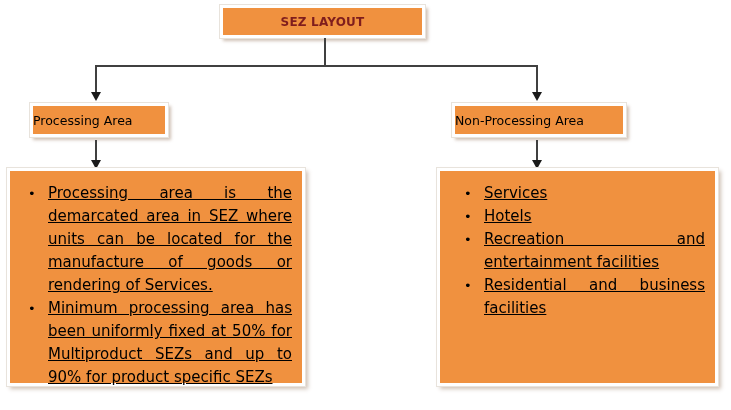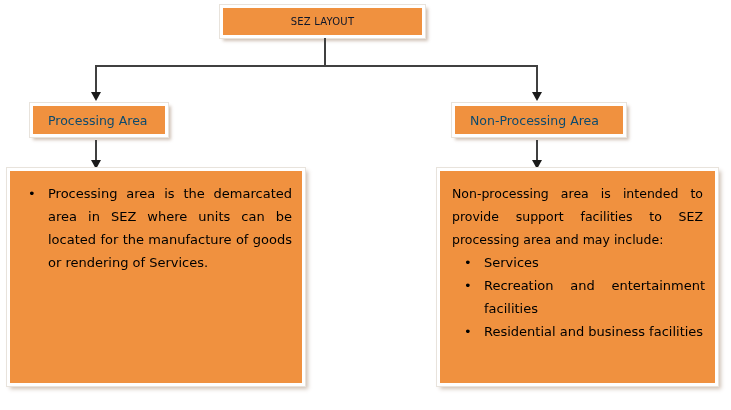--- a/index.html
+++ b/index.html
@@ -37,39 +37,39 @@
   #title-box {
     left: 220px;
     top: 5px;
     width: 205px;
     height: 33px;
     display: flex;
     align-items: center;
     justify-content: center;
   }
   #title-box .label {
-    font-size: 10px;
-    font-weight: normal;
+    font-size: 12px;
+    font-weight: bold;
     letter-spacing: 0.2px;
-    color: #0f172a;
+    color: #7f1d1d;
     white-space: nowrap;
   }
 
   
   .mid-box {
     height: 34px;
     display: flex;
     align-items: center;
   }
   .mid-box .label {
     font-size: 12.5px;
     font-weight: normal;
-    color: #0c4a6e;
+    color: #000000;
     white-space: nowrap;
-    padding-left: 15px;
+    padding-left: 0;
   }
   #processing-box {
     left: 30px;
     top: 103px;
     width: 138px;
   }
   #nonprocessing-box {
     left: 452px;
     top: 103px;
     width: 174px;
@@ -100,25 +100,26 @@
 
   
   ul.bullets {
     list-style: none;
     margin: 0;
     padding: 0;
   }
   ul.bullets > li {
     position: relative;
     padding-left: 30px;
-    font-size: 13px;
+    font-size: 15px;
     line-height: 23px;
     text-align: justify;
     text-justify: inter-word;
     margin-bottom: 0px;
+    text-decoration: underline;
   }
   ul.bullets > li::before {
     content: "\2022";
     position: absolute;
     left: 10px;
     top: 0;
     font-size: 13px;
     line-height: 23px;
   }
   
@@ -189,30 +190,35 @@
 
   <div class="conn vline" style="left:536px; top:140px; height:24px;"></div>
   <div class="arrowhead" style="left:532px; top:160px;"></div>
 
   <div class="obox content-box" id="left-content">
     <div class="content-inner">
       <ul class="bullets">
         <li>
           <span class="t">Processing area is the demarcated area in SEZ where units can be located for the manufacture of goods or rendering of Services.</span>
         </li>
+        <li>
+          <span class="t">Minimum processing area has been uniformly fixed at 50% for Multiproduct SEZs and up to 90% for product specific SEZs</span>
+        </li>
       </ul>
     </div>
   </div>
 
   <div class="obox content-box" id="right-content">
     <div class="content-inner">
-      <p class="intro">Non-processing area is intended to provide support facilities to SEZ processing area and may include:</p>
       <ul class="bullets">
         <li>
           <span class="t">Services</span>
+        </li>
+        <li>
+          <span class="t">Hotels</span>
         </li>
         <li>
           <span class="t">Recreation and entertainment facilities</span>
         </li>
         <li>
           <span class="t">Residential and business facilities</span>
         </li>
       </ul>
     </div>
   </div>

